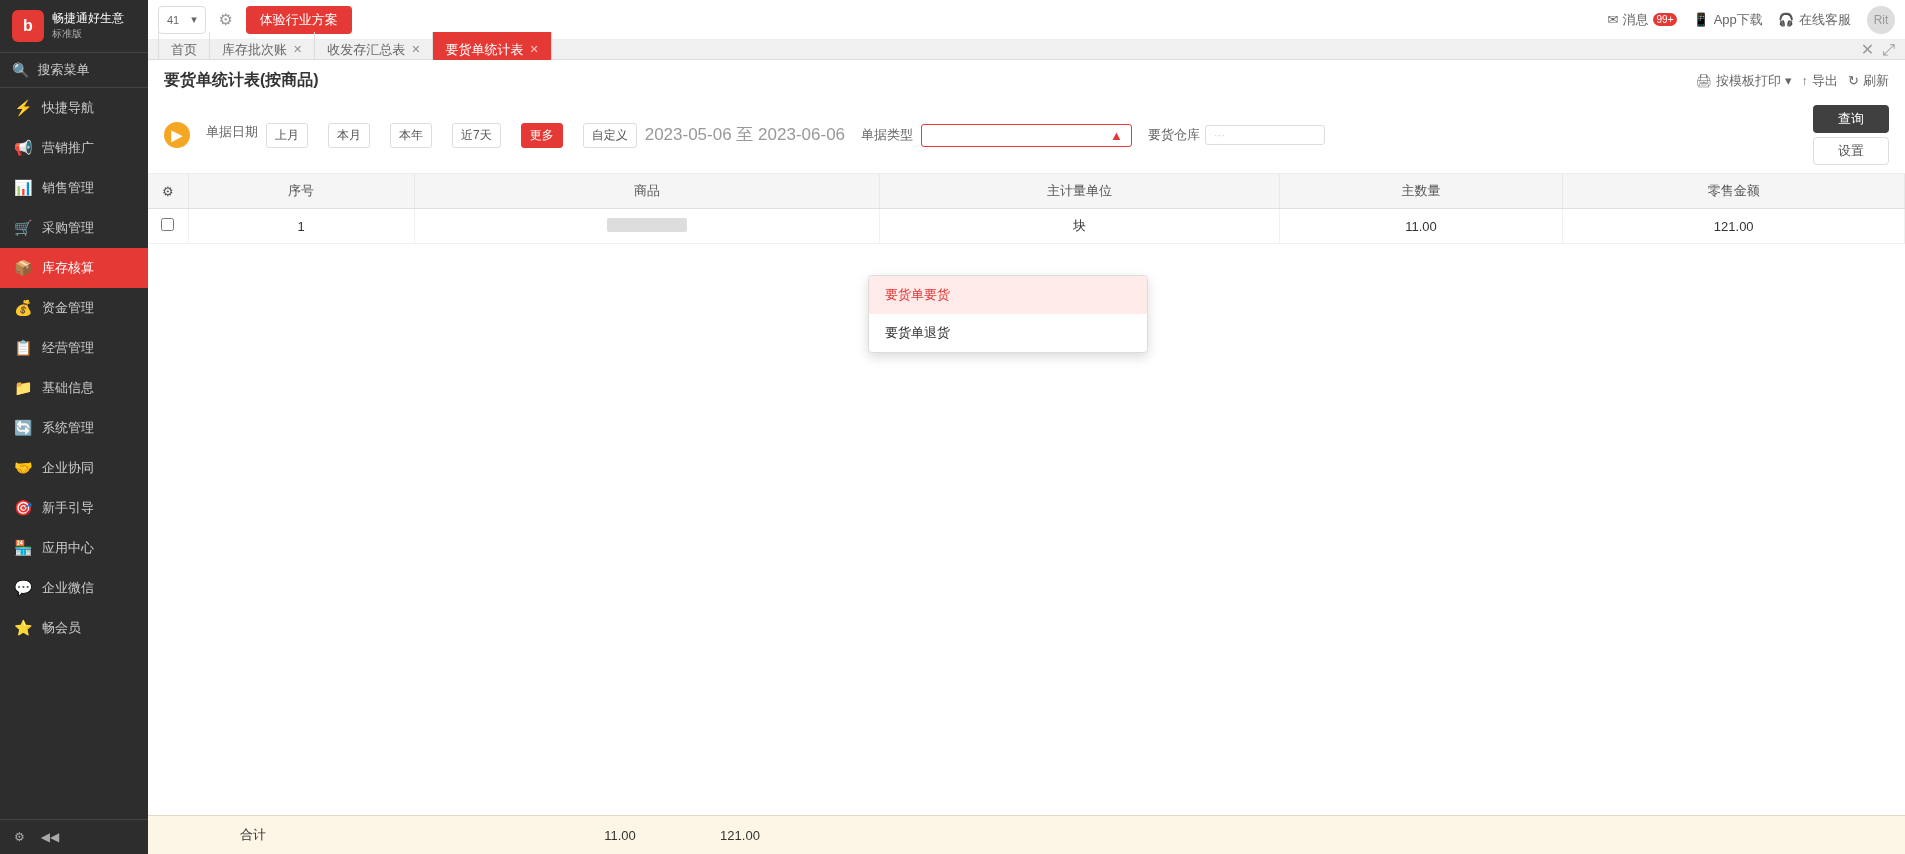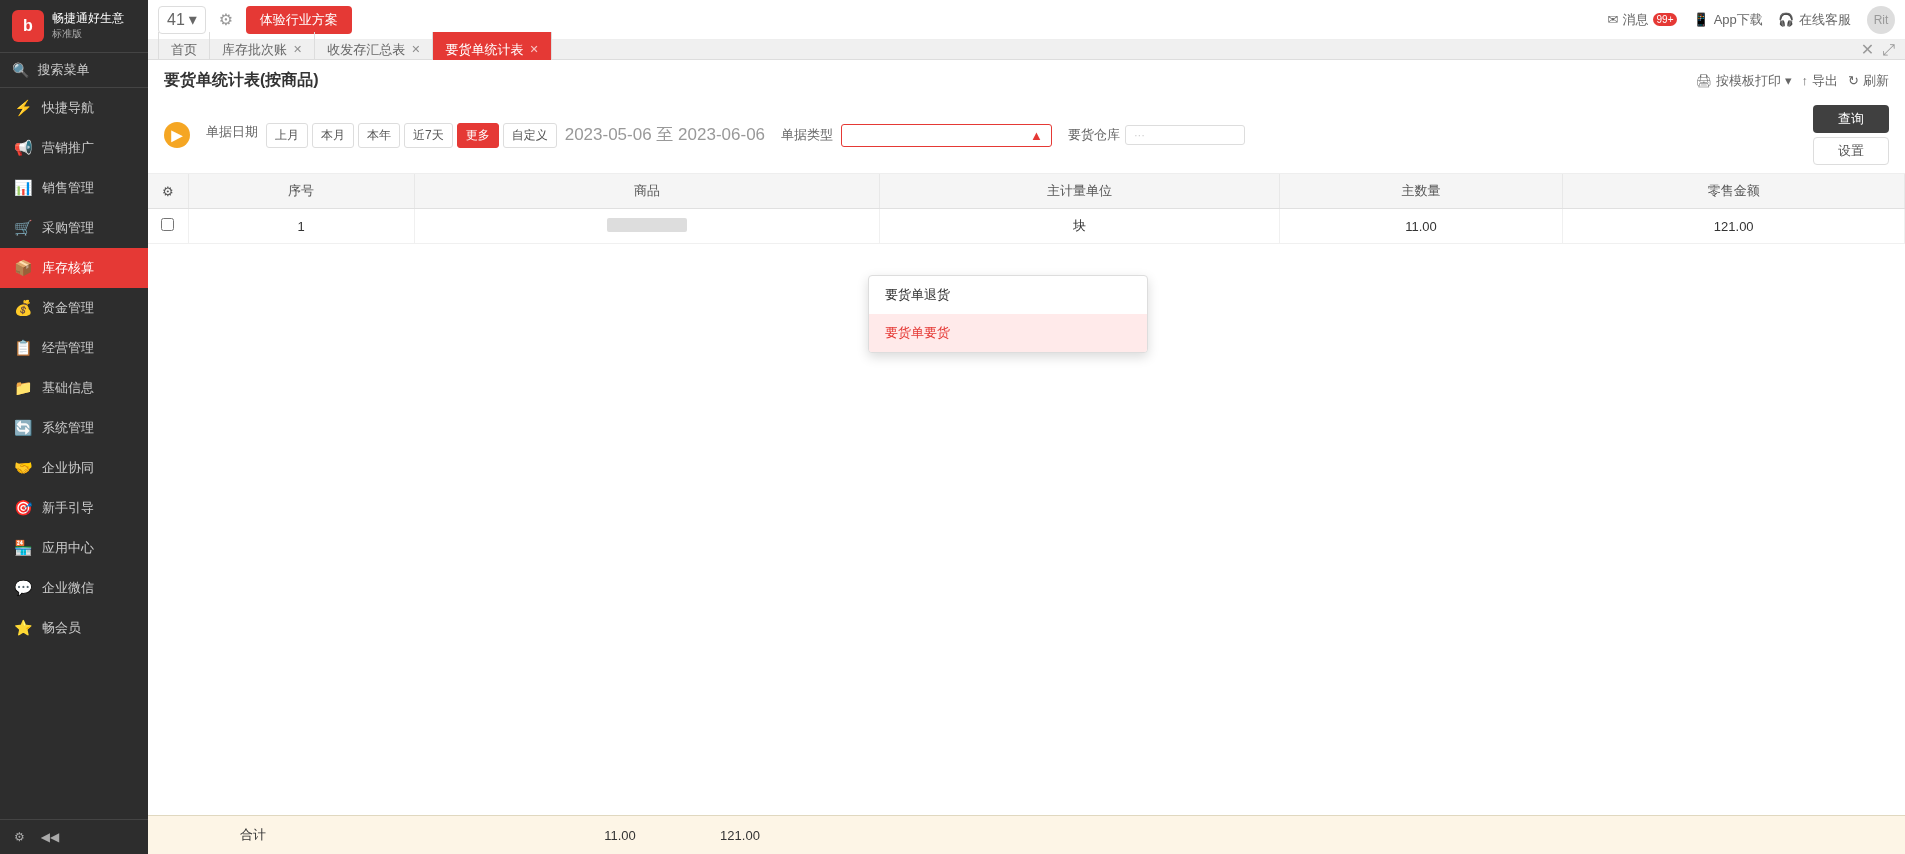--- a/index.html
+++ b/index.html
@@ -102,25 +102,25 @@
     }
     .topbar-left {
       display: flex;
       align-items: center;
       gap: 6px;
       flex: 1;
     }
     .tab-selector {
       display: flex;
       align-items: center;
-      gap: 4px;
+      gap: 12px;
       padding: 2px 8px;
       border: 1px solid #ddd;
       border-radius: 4px;
-      font-size: 16px;
+      font-size: 11px;
       color: #666;
       cursor: pointer;
       height: 28px;
     }
     .gear-btn {
       width: 28px;
       height: 28px;
       display: flex;
       align-items: center;
       justify-content: center;
@@ -273,21 +273,21 @@
     .filter-group {
       display: flex;
       align-items: flex-start;
       gap: 8px;
       font-size: 13px;
       color: #555;
     }
     .filter-label { color: #666; font-size: 13px; }
     .date-btns {
       display: flex;
-      gap: 4px;
+      gap: 20px;
     }
     .date-btn {
       padding: 3px 8px;
       border: 1px solid #ddd;
       border-radius: 3px;
       background: #fff;
       cursor: pointer;
       font-size: 12px;
       color: #555;
     }
@@ -622,25 +622,25 @@
           <span style="color:#ccc;font-size:11px;">···</span>
         </div>
       </div>
 
       <div class="filter-btns">
         <button class="query-btn">查询</button>
         <button class="set-btn">设置</button>
       </div>
 
       <div class="dropdown-menu">
+        <div class="dropdown-item selected">
+          <span>要货单要货</span>
+        </div>
         <div class="dropdown-item">
           <span>要货单退货</span>
-        </div>
-        <div class="dropdown-item selected">
-          <span>要货单要货</span>
         </div>
       </div>
     </div>
 
     <div class="table-container">
       <table>
         <thead>
           <tr>
             <th><span>⚙</span></th>
             <th>序号</th>

